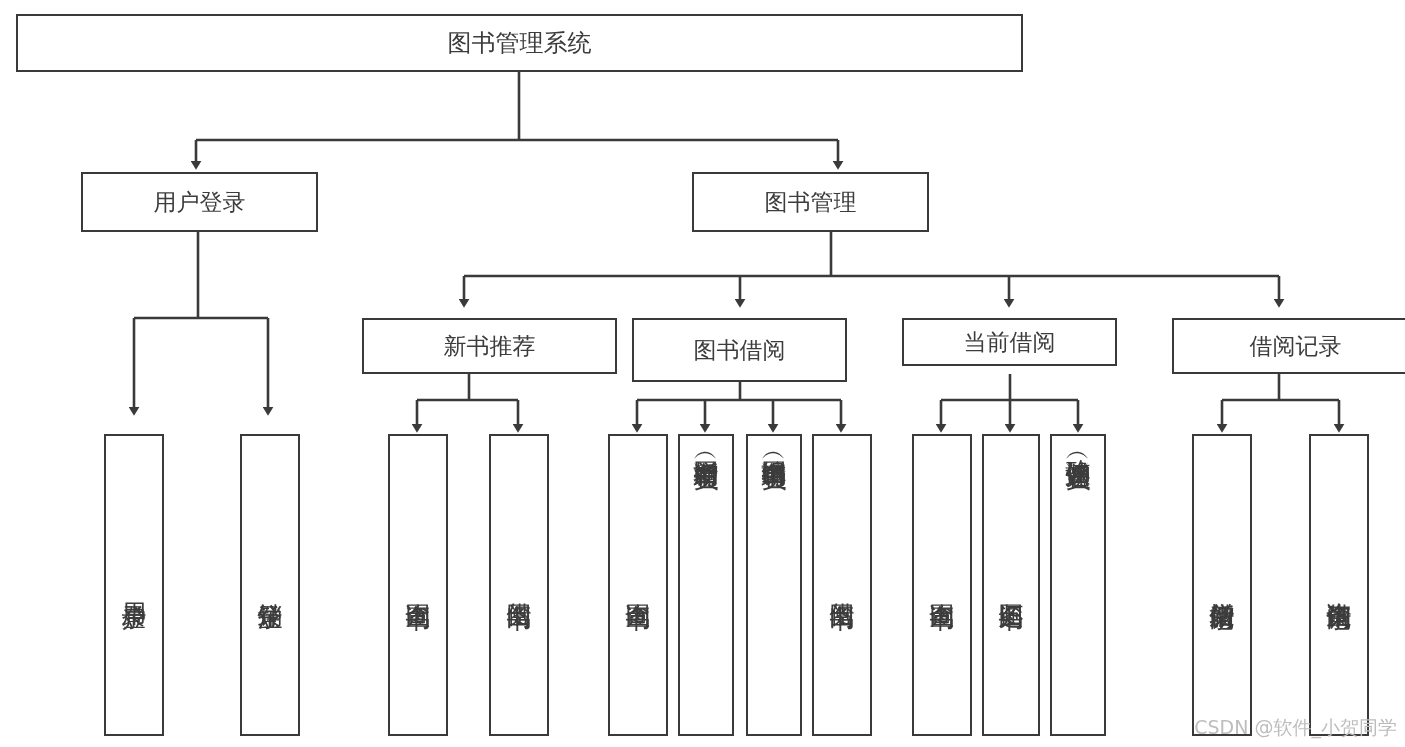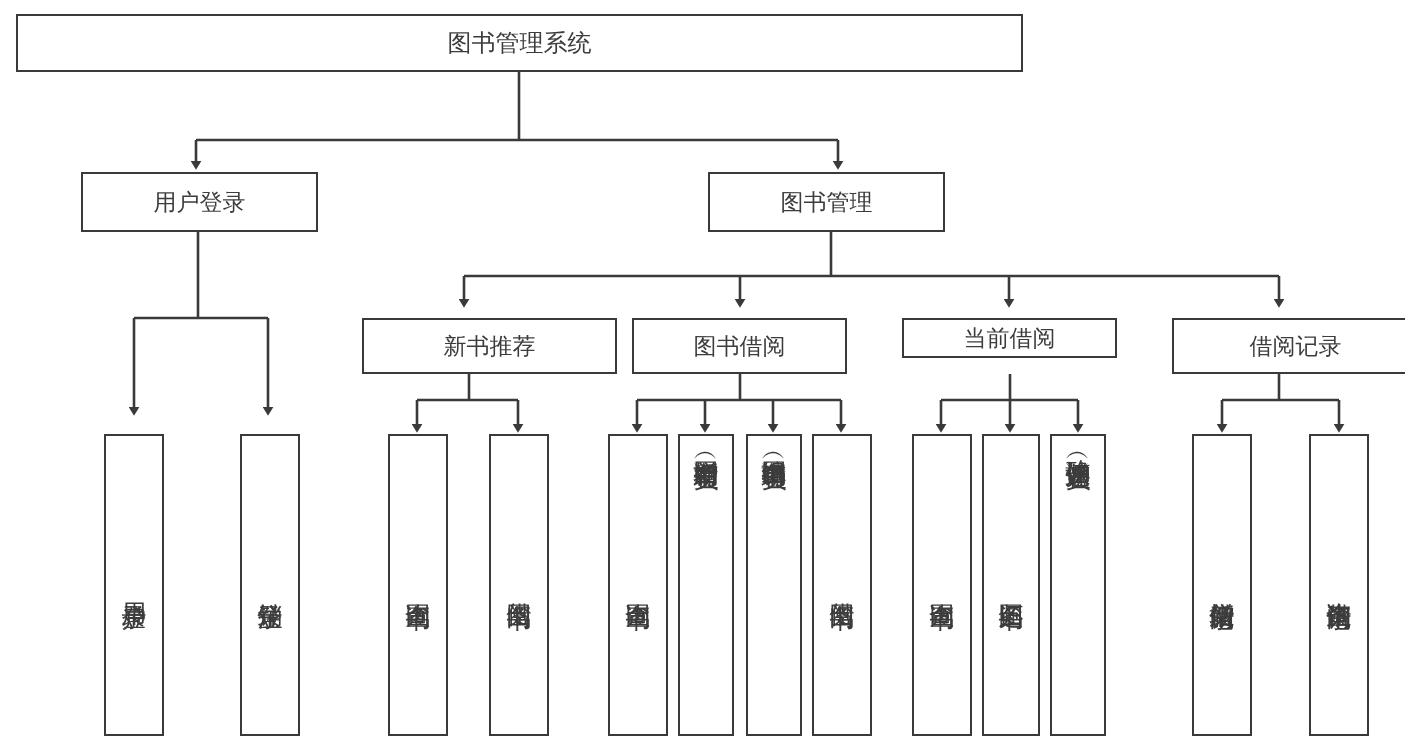--- a/index.html
+++ b/index.html
@@ -136,31 +136,31 @@
     </g>
   </svg>
 
   <div class="node h root" style="left:16px; top:14px; width:1007px; height:58px;">
     <span class="label">图书管理系统</span>
   </div>
 
   <div class="node h" style="left:81px; top:172px; width:237px; height:60px;">
     <span class="label">用户登录</span>
   </div>
-  <div class="node h" style="left:708px; top:172px; width:237px; height:60px;">
+  <div class="node h" style="left:692px; top:172px; width:237px; height:60px;">
     <span class="label">图书管理</span>
   </div>
 
   <div class="node h" style="left:362px; top:318px; width:255px; height:56px;">
     <span class="label">新书推荐</span>
   </div>
-  <div class="node h" style="left:632px; top:318px; width:215px; height:56px;">
+  <div class="node h" style="left:632px; top:318px; width:215px; height:64px;">
     <span class="label">图书借阅</span>
   </div>
-  <div class="node h" style="left:902px; top:318px; width:215px; height:40px;">
+  <div class="node h" style="left:902px; top:318px; width:215px; height:48px;">
     <span class="label">当前借阅</span>
   </div>
   <div class="node h" style="left:1172px; top:318px; width:247px; height:56px;">
     <span class="label">借阅记录</span>
   </div>
 
   <div class="node v mid" style="left:104px; top:434px; width:60px; height:302px;">
     <span class="label">用户登录</span>
   </div>
   <div class="node v mid" style="left:240px; top:434px; width:60px; height:302px;">
@@ -197,14 +197,15 @@
     <span class="label">确认归还（管理员）</span>
   </div>
 
   <div class="node v mid" style="left:1192px; top:434px; width:60px; height:302px;">
     <span class="label">新增借阅记录</span>
   </div>
   <div class="node v mid" style="left:1309px; top:434px; width:60px; height:302px;">
     <span class="label">查询借阅记录</span>
   </div>
 
+  <div class="watermark">CSDN @软件_小贺同学</div>
 
 </div>
 
 </body></html>

